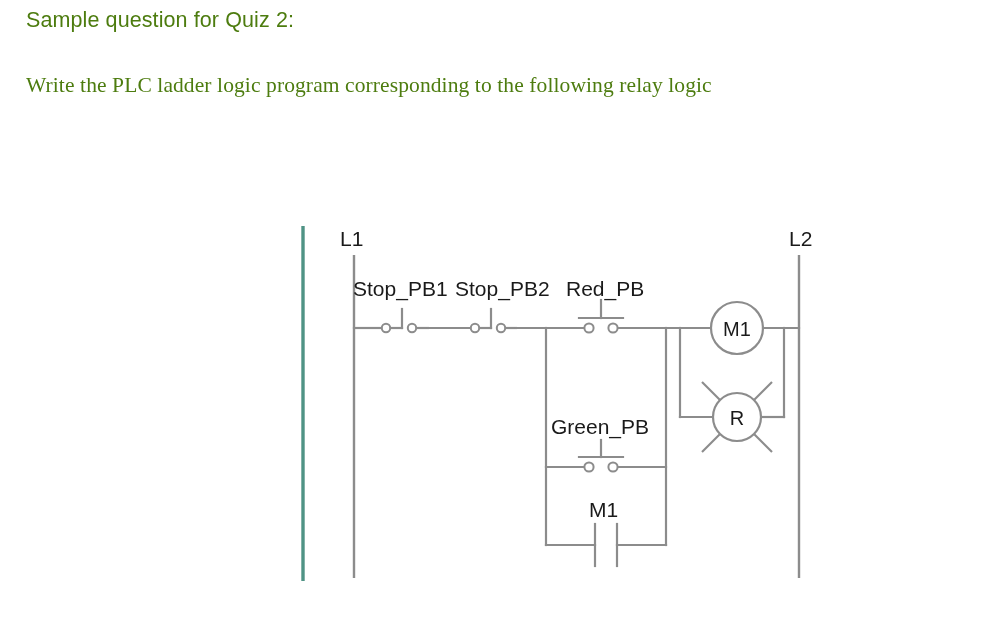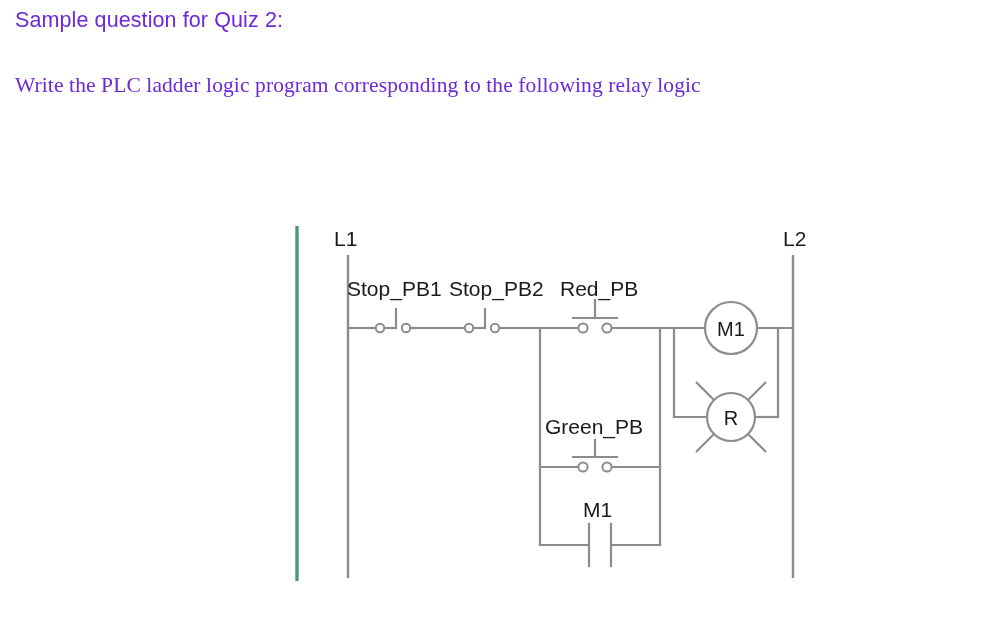--- a/index.html
+++ b/index.html
@@ -17,33 +17,33 @@
     position: relative;
   }
   #page {
     position: relative;
     width: 989px;
     height: 624px;
     background: #ffffff;
   }
   .q-line {
     position: absolute;
-    left: 15px;
+    left: 26px;
     font-size: 21.5px;
     font-weight: 400;
-    color: #6d28d9;
+    color: #4d7c0f;
     letter-spacing: 0.1px;
     white-space: nowrap;
   }
   #q-line-1 { top: 8px; }
   #q-line-2 { top: 73px; font-family: Liberation Serif, serif; }
 
   #diagram-wrap {
     position: absolute;
-    left: 0;
+    left: 6px;
     top: 0;
     width: 803px;
     height: 624px;
   }
   svg#ladder {
     display: block;
     width: 989px;
     height: 624px;
   }
   .wire {

